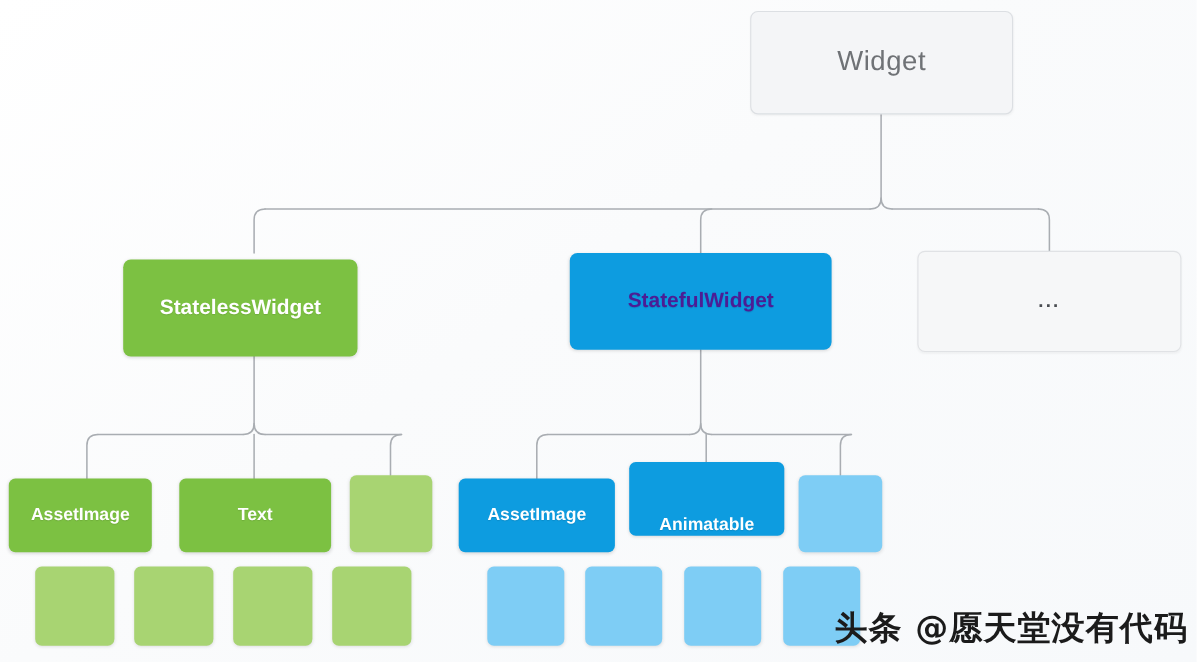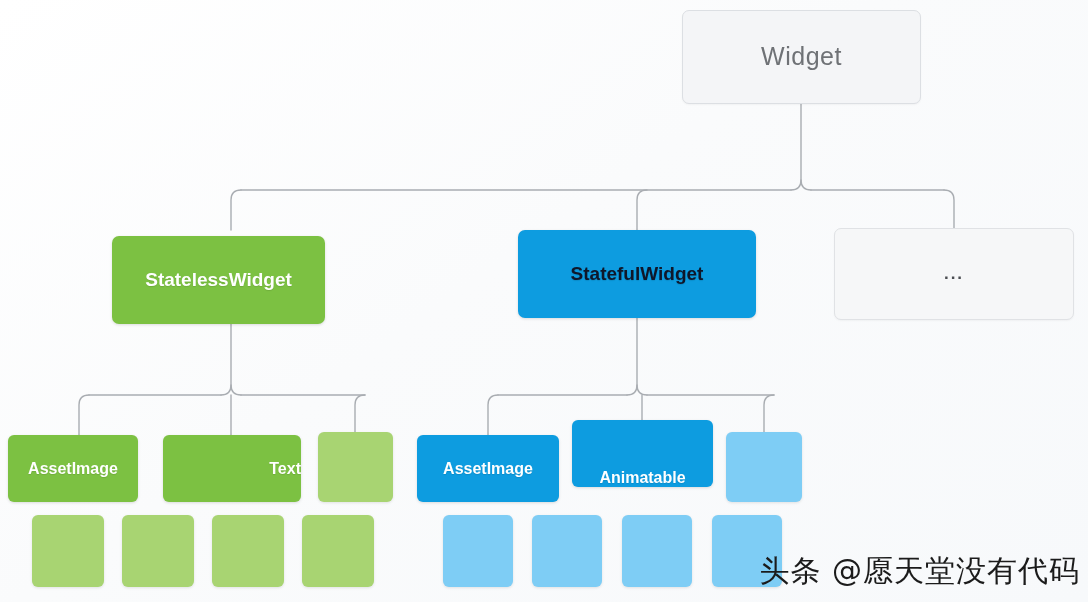--- a/index.html
+++ b/index.html
@@ -64,21 +64,21 @@
     background: #7cc142;
     color: #ffffff;
     font-weight: 700;
     font-size: 19px;
     box-shadow: 0 1px 3px rgba(0,0,0,0.13);
     text-shadow: 0 1px 1px rgba(0,0,0,0.10);
   }
 
   .node-blue {
     background: #0d9ce0;
-    color: #0f172a;
+    color: #4c1d95;
     font-weight: 700;
     font-size: 19px;
     box-shadow: 0 1px 3px rgba(0,0,0,0.13);
     text-shadow: 0 1px 1px rgba(0,0,0,0.10);
   }
 
   .node-green-sm {
     background: #7cc142;
     color: #ffffff;
     font-weight: 700;
@@ -107,21 +107,21 @@
   }
 
   .leaf { border-radius: 6px; }
 
   .watermark {
     position: absolute;
     right: 8px;
     bottom: 10px;
     font-family: "DejaVu Sans", sans-serif;
     font-size: 30px;
-    font-weight: 400;
+    font-weight: 700;
     color: #1b1b1b;
     letter-spacing: 1px;
     white-space: nowrap;
   }
 </style>
 </head>
 <body>
 
 <div id="canvas">
 
@@ -169,21 +169,21 @@
   </div>
 
   <div class="node node-ghost" style="left:834px; top:228px; width:240px; height:92px;">
     <span>...</span>
   </div>
 
   <div class="node node-green-sm leaf" style="left:8px; top:435px; width:130px; height:67px;">
     <span>AssetImage</span>
   </div>
 
-  <div class="node node-green-sm leaf" style="left:163px; top:435px; width:138px; height:67px;justify-content:flex-end;">
+  <div class="node node-green-sm leaf" style="left:163px; top:435px; width:138px; height:67px;">
     <span>Text</span>
   </div>
 
   <div class="node node-green-pale leaf" style="left:318px; top:432px; width:75px; height:70px;">
     <span></span>
   </div>
 
   <div class="node node-blue-sm leaf" style="left:417px; top:435px; width:142px; height:67px;">
     <span>AssetImage</span>
   </div>

